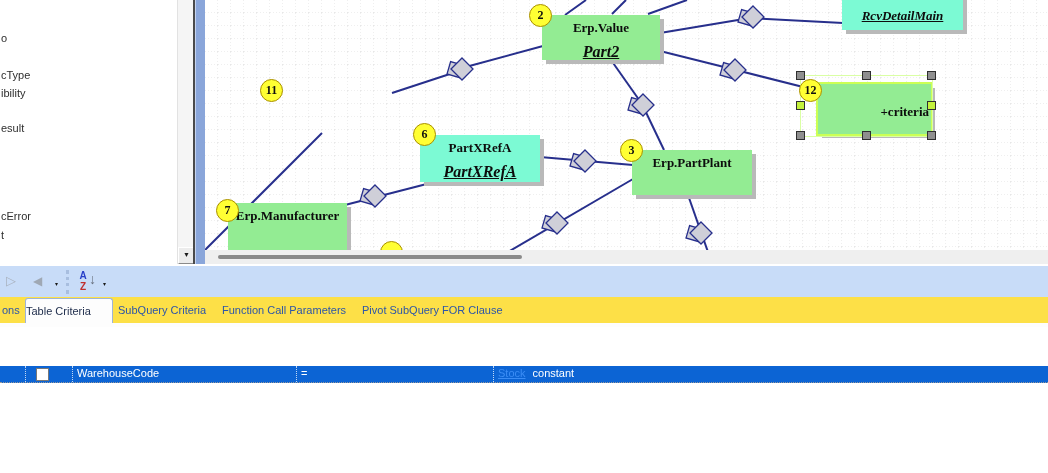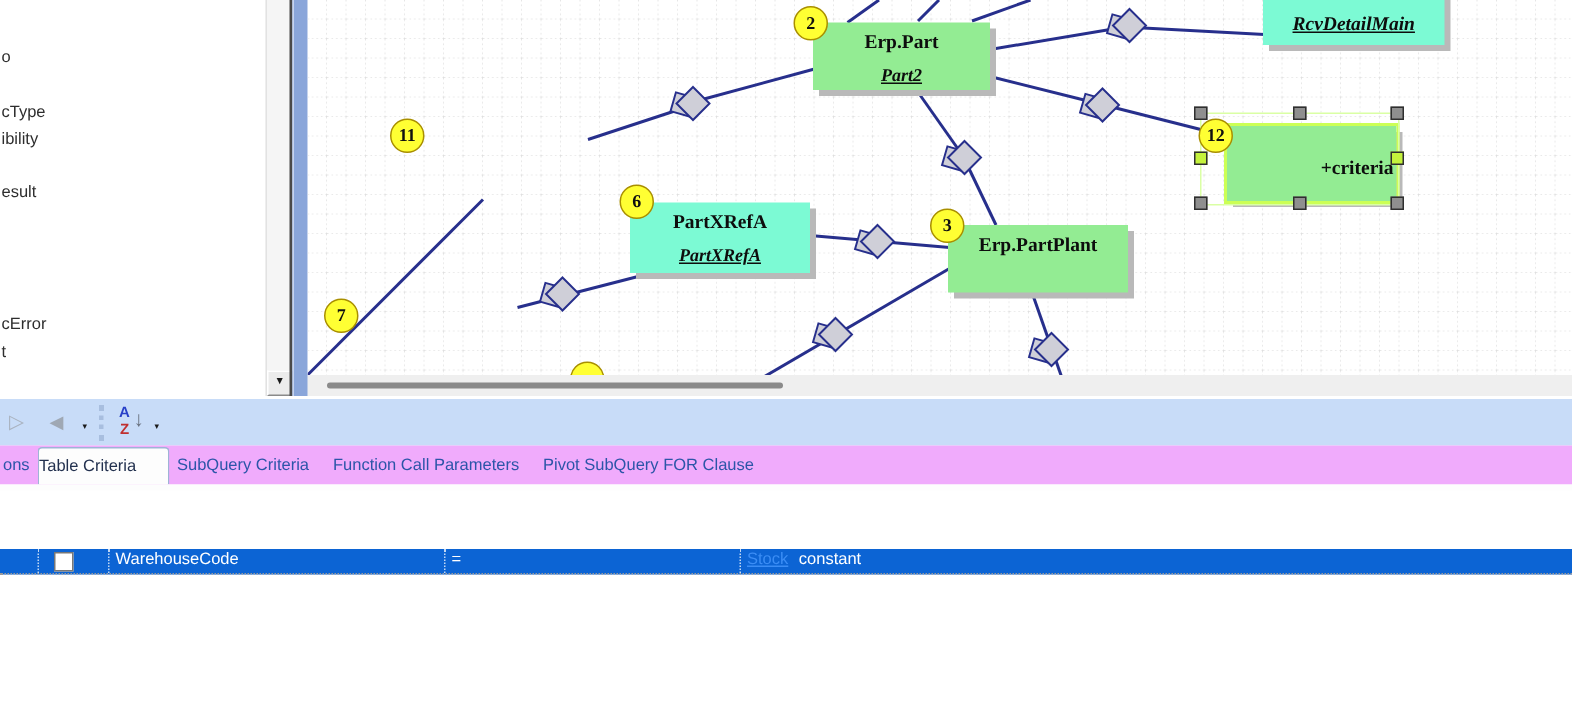--- a/index.html
+++ b/index.html
@@ -22,21 +22,21 @@
   .dthumb{position:absolute;left:13px;top:5px;width:304px;height:4px;background:#8a8a8a;border-radius:2px;}
 
   .dsvg{position:absolute;left:0;top:0;z-index:1;}
 
   .entity{position:absolute;text-align:center;z-index:2;box-shadow:4px 4px 0 #b9b9b9;
           font-family:"Liberation Serif",serif;color:#0d0d0d;}
   .entity.green{background:#93ec93;}
   .entity.cyan{background:#7cfad4;}
   .entity.selected{outline:2px solid #ccff55;}
   .etitle{font-weight:bold;font-size:13px;padding-top:5px;}
-  .esub{font-weight:bold;font-style:italic;text-decoration:underline;font-size:12px;margin-top:7px;}
+  .esub{font-weight:bold;font-style:italic;text-decoration:underline;font-size:16px;margin-top:7px;}
   .esub.abs{position:absolute;left:0;right:0;bottom:6px;margin:0;font-size:13px;}
   .badge-criteria{position:absolute;right:2px;top:20px;font-weight:bold;font-size:13px;
                   font-family:"Liberation Serif",serif;}
   .nodenum{position:absolute;width:21px;height:21px;border-radius:50%;background:#ffff33;
            border:1px solid #a98f00;z-index:5;text-align:center;line-height:20px;
            font-family:"Liberation Serif",serif;font-weight:bold;font-size:12px;color:#101010;}
   .selbox{position:absolute;z-index:3;border:1px solid #daffa4;}
   .handle{position:absolute;width:9px;height:9px;background:#8f8f8f;border:1px solid #2f2f2f;z-index:6;box-sizing:border-box;}
   .handle.lime{background:#c4f23c;}
 
@@ -46,21 +46,21 @@
   .ic-play{position:absolute;left:6px;top:7px;font-size:13px;color:#a9b2bf;cursor:pointer;}
   .ic-back{position:absolute;left:33px;top:8px;font-size:12px;color:#9fa8b4;cursor:pointer;}
   .ic-dd1{position:absolute;left:55px;top:14px;font-size:6px;color:#1a1a1a;cursor:pointer;}
   .grip{position:absolute;left:66px;top:4px;height:24px;width:0;border-left:3px dotted #a8bedf;}
   .az{position:absolute;left:77px;top:4px;width:12px;text-align:center;cursor:pointer;}
   .az .a{display:block;color:#2840c8;font-weight:bold;font-size:10px;line-height:11px;}
   .az .z{display:block;color:#c03030;font-weight:bold;font-size:10px;line-height:11px;}
   .azarrow{position:absolute;left:89px;top:5px;font-size:14px;color:#6a7280;cursor:pointer;}
   .ic-dd2{position:absolute;left:103px;top:14px;font-size:6px;color:#1a1a1a;cursor:pointer;}
 
-  .tabs{position:absolute;left:0;top:32px;width:1048px;height:26px;background:#f0abfc;}
+  .tabs{position:absolute;left:0;top:32px;width:1048px;height:26px;background:#fde047;}
   .tabclip{position:absolute;left:2px;top:7px;font-size:11px;color:#2c55a8;cursor:pointer;}
   .tabactive{position:absolute;left:25px;top:1px;height:25px;width:88px;background:#fdfdfd;
              border:1px solid #9fb4d6;border-bottom:none;border-radius:3px 3px 0 0;
              text-align:left;line-height:24px;font-size:11px;color:#22304e;box-sizing:border-box;cursor:pointer;}
   .tabitem{position:absolute;top:7px;font-size:11px;color:#2c55a8;cursor:pointer;}
   .whiteline{position:absolute;left:0;top:58px;width:1048px;height:4px;background:#fdfdfd;}
   .caption{position:absolute;left:0;top:62px;width:1048px;height:18px;background:#dee8f6;
            text-align:center;font-size:11px;color:#1a1a1a;line-height:18px;}
 
   .gridhead{position:absolute;left:0;top:83px;width:1048px;height:18px;background:#d7d3c9;
@@ -156,21 +156,21 @@
             <path d="M0,-11 L11,0 L0,11 L-11,0 Z" fill="#cfcfd8" stroke="#272f8c" stroke-width="1.3"></path>
           </g>
           <g transform="translate(496,233)">
             <rect x="-13" y="-4" width="13" height="13" transform="rotate(16)" fill="#cfcfd8" stroke="#272f8c" stroke-width="1.3"></rect>
             <path d="M0,-11 L11,0 L0,11 L-11,0 Z" fill="#cfcfd8" stroke="#272f8c" stroke-width="1.3"></path>
           </g>
         </g>
       </svg>
 
       <div class="entity green" style="left:337px;top:15px;width:118px;height:45px">
-        <div class="etitle">Erp.Part</div>
+        <div class="etitle">Erp.Value</div>
         <div class="esub">Part2</div>
       </div>
 
       <div class="entity cyan" style="left:637px;top:-22px;width:121px;height:52px">
         <div class="esub abs">RcvDetailMain</div>
       </div>
 
       <div class="entity green selected" style="left:613px;top:84px;width:113px;height:50px">
         <div class="badge-criteria">+criteria</div>
       </div>
@@ -178,20 +178,23 @@
 
       <div class="entity cyan" style="left:215px;top:135px;width:120px;height:47px">
         <div class="etitle">PartXRefA</div>
         <div class="esub">PartXRefA</div>
       </div>
 
       <div class="entity green" style="left:427px;top:150px;width:120px;height:45px">
         <div class="etitle">Erp.PartPlant</div>
       </div>
 
+      <div class="entity green" style="left:23px;top:203px;width:119px;height:47px">
+        <div class="etitle">Erp.Manufacturer</div>
+      </div>
 
       <div class="selbox" style="left:595px;top:75px;width:131px;height:60px">
         <div class="handle" style="left:-5px;top:-5px"></div>
         <div class="handle" style="left:61px;top:-5px"></div>
         <div class="handle" style="left:126px;top:-5px"></div>
         <div class="handle lime" style="left:-5px;top:25px"></div>
         <div class="handle lime" style="left:126px;top:25px"></div>
         <div class="handle" style="left:-5px;top:55px"></div>
         <div class="handle" style="left:61px;top:55px"></div>
         <div class="handle" style="left:126px;top:55px"></div>

